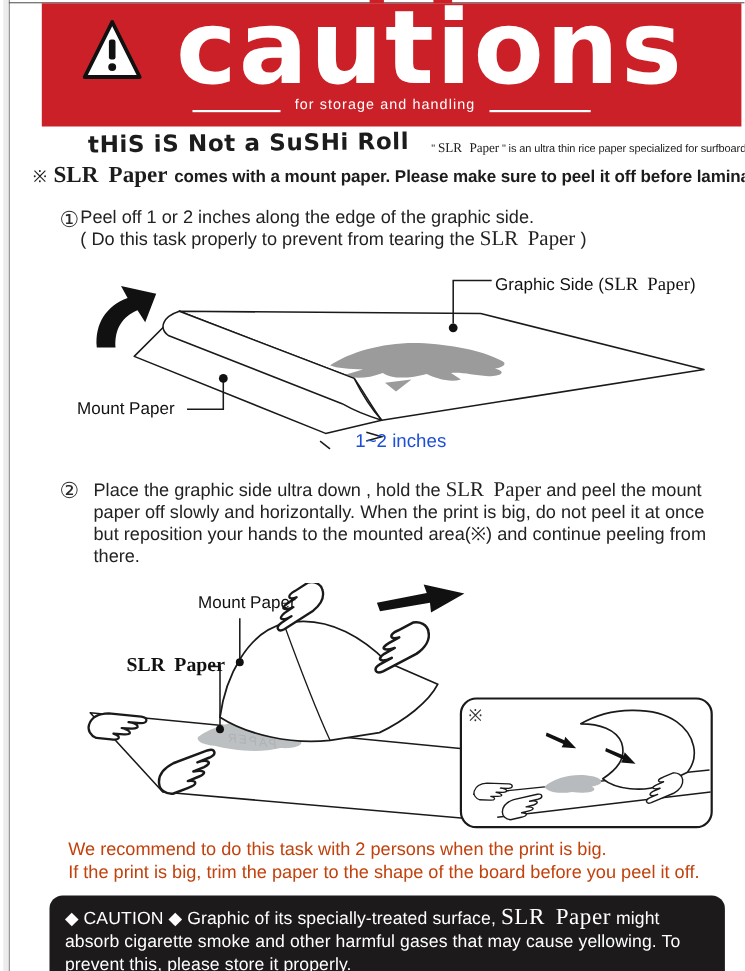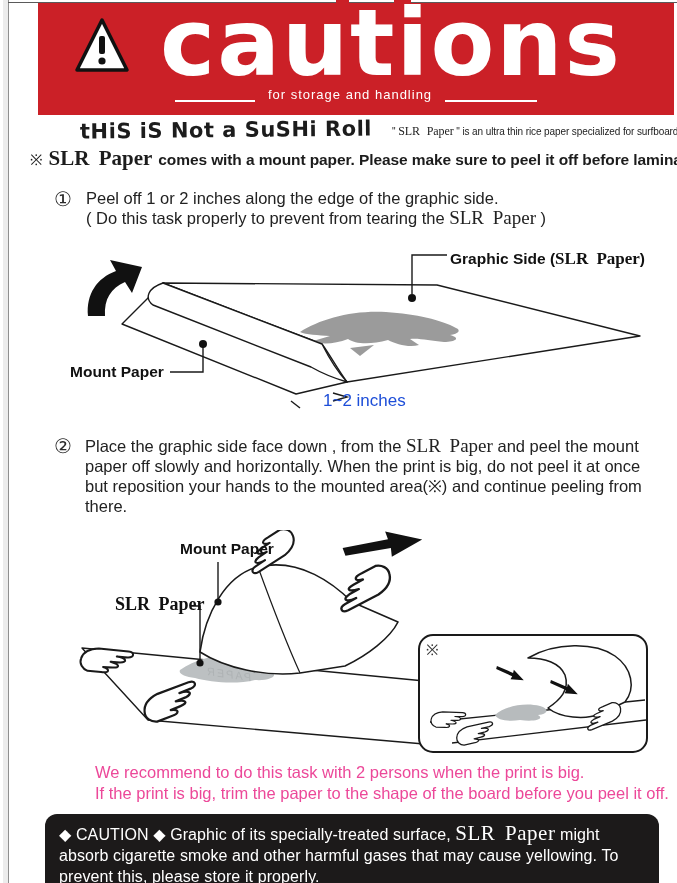--- a/index.html
+++ b/index.html
@@ -15,53 +15,53 @@
   
   #banner{left:38px;top:3px;width:636px;height:112px;background:#cb2027;}
   #banner-title{left:122px;top:-10px;font-family:"DejaVu Sans",sans-serif;font-weight:bold;
     font-size:93px;line-height:100px;color:#ffffff;letter-spacing:2px;white-space:nowrap;}
   #banner-sub{left:0;right:0;top:84px;display:flex;align-items:flex-end;justify-content:center;gap:13px;
     color:#ffffff;font-size:13px;letter-spacing:1px;}
   .sub-line{display:inline-block;height:0;border-top:2px solid #ffffff;}
   #warn-tri{left:36px;top:13px;}
   .ov-red{top:0;height:3px;background:#cb2027;}
   
-  #intro-row{left:80px;top:118px;width:575px;display:flex;align-items:flex-start;gap:10px;}
+  #intro-row{left:80px;top:118px;width:575px;display:flex;align-items:flex-end;gap:10px;}
   #handwritten{font-family:"DejaVu Sans",sans-serif;font-weight:bold;font-size:21px;letter-spacing:.5px;
     transform:rotate(-.6deg);white-space:nowrap;}
   #quote{font-size:10px;letter-spacing:-0.1px;white-space:nowrap;padding-top:6px;}
   .brand{font-family:"Liberation Serif",serif;word-spacing:4px;}
   #quote .brand{font-size:12px;}
   
   #note-row{left:30px;top:147px;width:647px;display:flex;align-items:baseline;gap:6px;white-space:nowrap;}
   #note-mark{font-size:15px;}
   #note-row .brand{font-size:21px;font-weight:bold;line-height:22px;}
   #note-text{font-weight:bold;font-size:15.5px;letter-spacing:-0.1px;}
   
   .stepnum{font-size:20px;color:#2a2a2a;}
   .steptext{font-size:16.5px;line-height:20px;color:#222;}
   .steptext .brand{font-size:19px;}
   #step1-num{left:54px;top:187px;}
-  #step1-text{left:86px;top:188px;width:566px;}
+  #step1-text{left:73px;top:188px;width:566px;}
   #step2-num{left:54px;top:434px;}
   #step2-text{left:85px;top:436px;width:566px;}
   
-  .dlabel{font-weight:bold;font-size:15.5px;color:#111;white-space:nowrap;}
+  .dlabel{font-weight:normal;font-size:15.5px;color:#111;white-space:nowrap;}
   .dlabel .brand{font-size:17px;}
   .slabel{font-family:"Liberation Serif",serif;font-size:18px;font-weight:bold;word-spacing:4px;color:#111;white-space:nowrap;}
   #d1-label-graphic{left:450px;top:249px;}
   #d1-label-mount{left:70px;top:363px;}
   #d1-measure{left:323px;top:391px;font-size:17px;color:#1d4ed8;}
   #d2-label-mount{left:180px;top:540px;}
   #d2-label-slr{left:115px;top:594px;}
   #d2-ghost{left:205px;top:668px;transform:rotate(8deg) scaleX(-1);color:#aeb2b4;
     font-size:11px;font-style:italic;letter-spacing:2px;}
   #inset-mark{left:426px;top:639px;font-size:15px;color:#333;}
   
-  #recommend{left:62px;top:762px;font-size:16.5px;line-height:21px;white-space:pre-line;color:#ec4899;margin-left:33px;}
+  #recommend{left:62px;top:762px;font-size:16.5px;line-height:21px;white-space:pre-line;color:#c2410c;}
   #caution-box{left:45px;top:814px;width:586px;height:85px;background:#1c1a1a;border-radius:12px;
     padding:9px 14px;color:#ffffff;font-size:16px;line-height:21px;letter-spacing:.1px;}
   #caution-box .brand{font-size:21px;letter-spacing:.5px;}
   svg{display:block;}
 </style>
 </head>
 <body>
 
 <div class="abs" id="gutter"></div>
 <div class="abs" id="gutter-strip"></div>
@@ -124,21 +124,21 @@
   <circle cx="203" cy="104" r="4" fill="#111"></circle>
 </svg>
 <div class="abs dlabel" id="d1-label-graphic">
   <span>Graphic Side (</span><span class="brand">SLR Paper</span><span>)</span>
 </div>
 <div class="abs dlabel" id="d1-label-mount">Mount Paper</div>
 <div class="abs" id="d1-measure">1~2 inches</div>
 
 <div class="abs stepnum" id="step2-num">②</div>
 <div class="abs steptext" id="step2-text">
-  <span>Place the graphic side face down , from the </span><span class="brand">SLR Paper</span><span> and peel the mount paper off slowly and horizontally. When the print is big, do not peel it at once but reposition your hands to the mounted area(※) and continue peeling from there.</span>
+  <span>Place the graphic side ultra down , hold the </span><span class="brand">SLR Paper</span><span> and peel the mount paper off slowly and horizontally. When the print is big, do not peel it at once but reposition your hands to the mounted area(※) and continue peeling from there.</span>
 </div>
 
 <svg class="abs" style="left:0;top:530px" width="677" height="235" viewBox="0 0 677 235">
   <defs>
     <path id="hand" d="M0,10 C1,5 6,2 12,1 L34,0 C39,0 39,4 34,4.5 L26,5 C33,5 35,8 29,9 L22,9.5 C29,10.5 30,13 24,13.5 L17,14 C23,15 22,18 16,18 L6,18.5 C2,17.5 -1,14 0,10 Z"></path>
     <path id="bigarrow" d="M0,6 L46,2 L44,-6 L80,6 L48,20 L48,11 L2,14 Z"></path>
   </defs>
 
   <polygon points="82,118 435,152 470,218 148,190" fill="#ffffff" stroke="#1a1a1a" stroke-width="1.4" stroke-linejoin="round"></polygon>
   <path d="M180,140 C200,125 240,120 265,128 C278,132 280,138 270,141 C280,146 270,151 255,150 C235,155 210,152 195,148 C185,147 178,144 180,140 Z" fill="#bcc0c2"></path>

